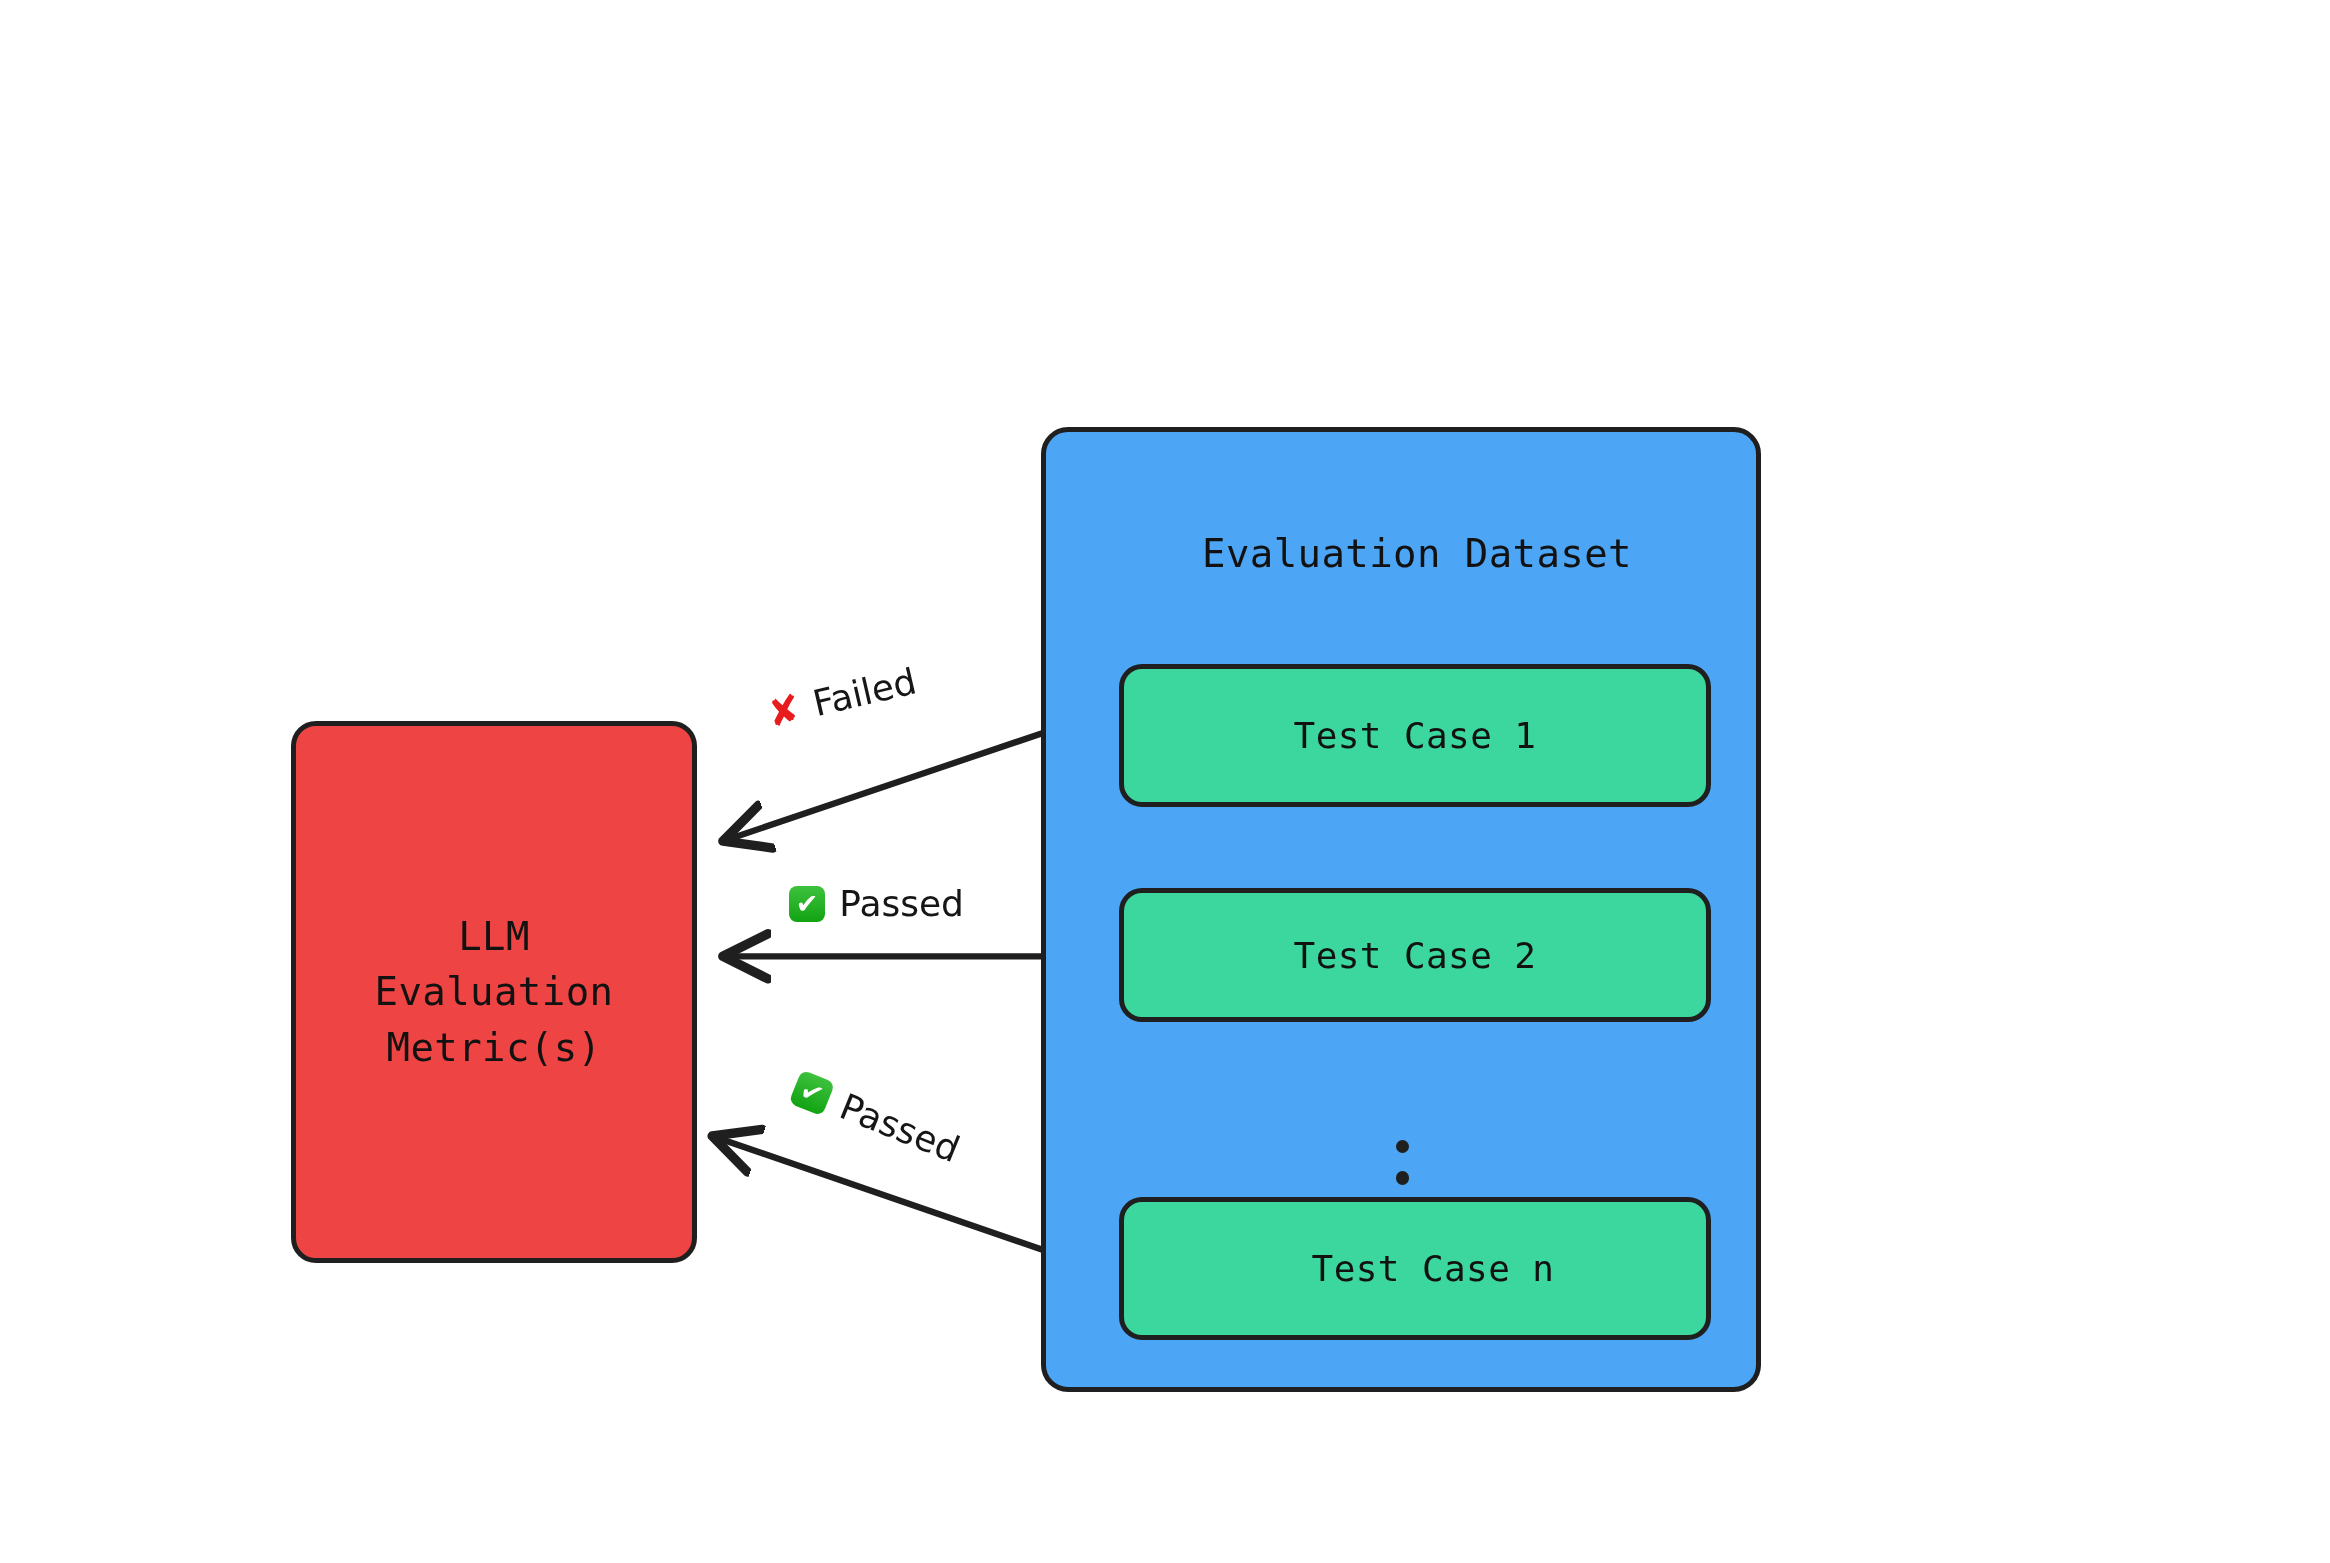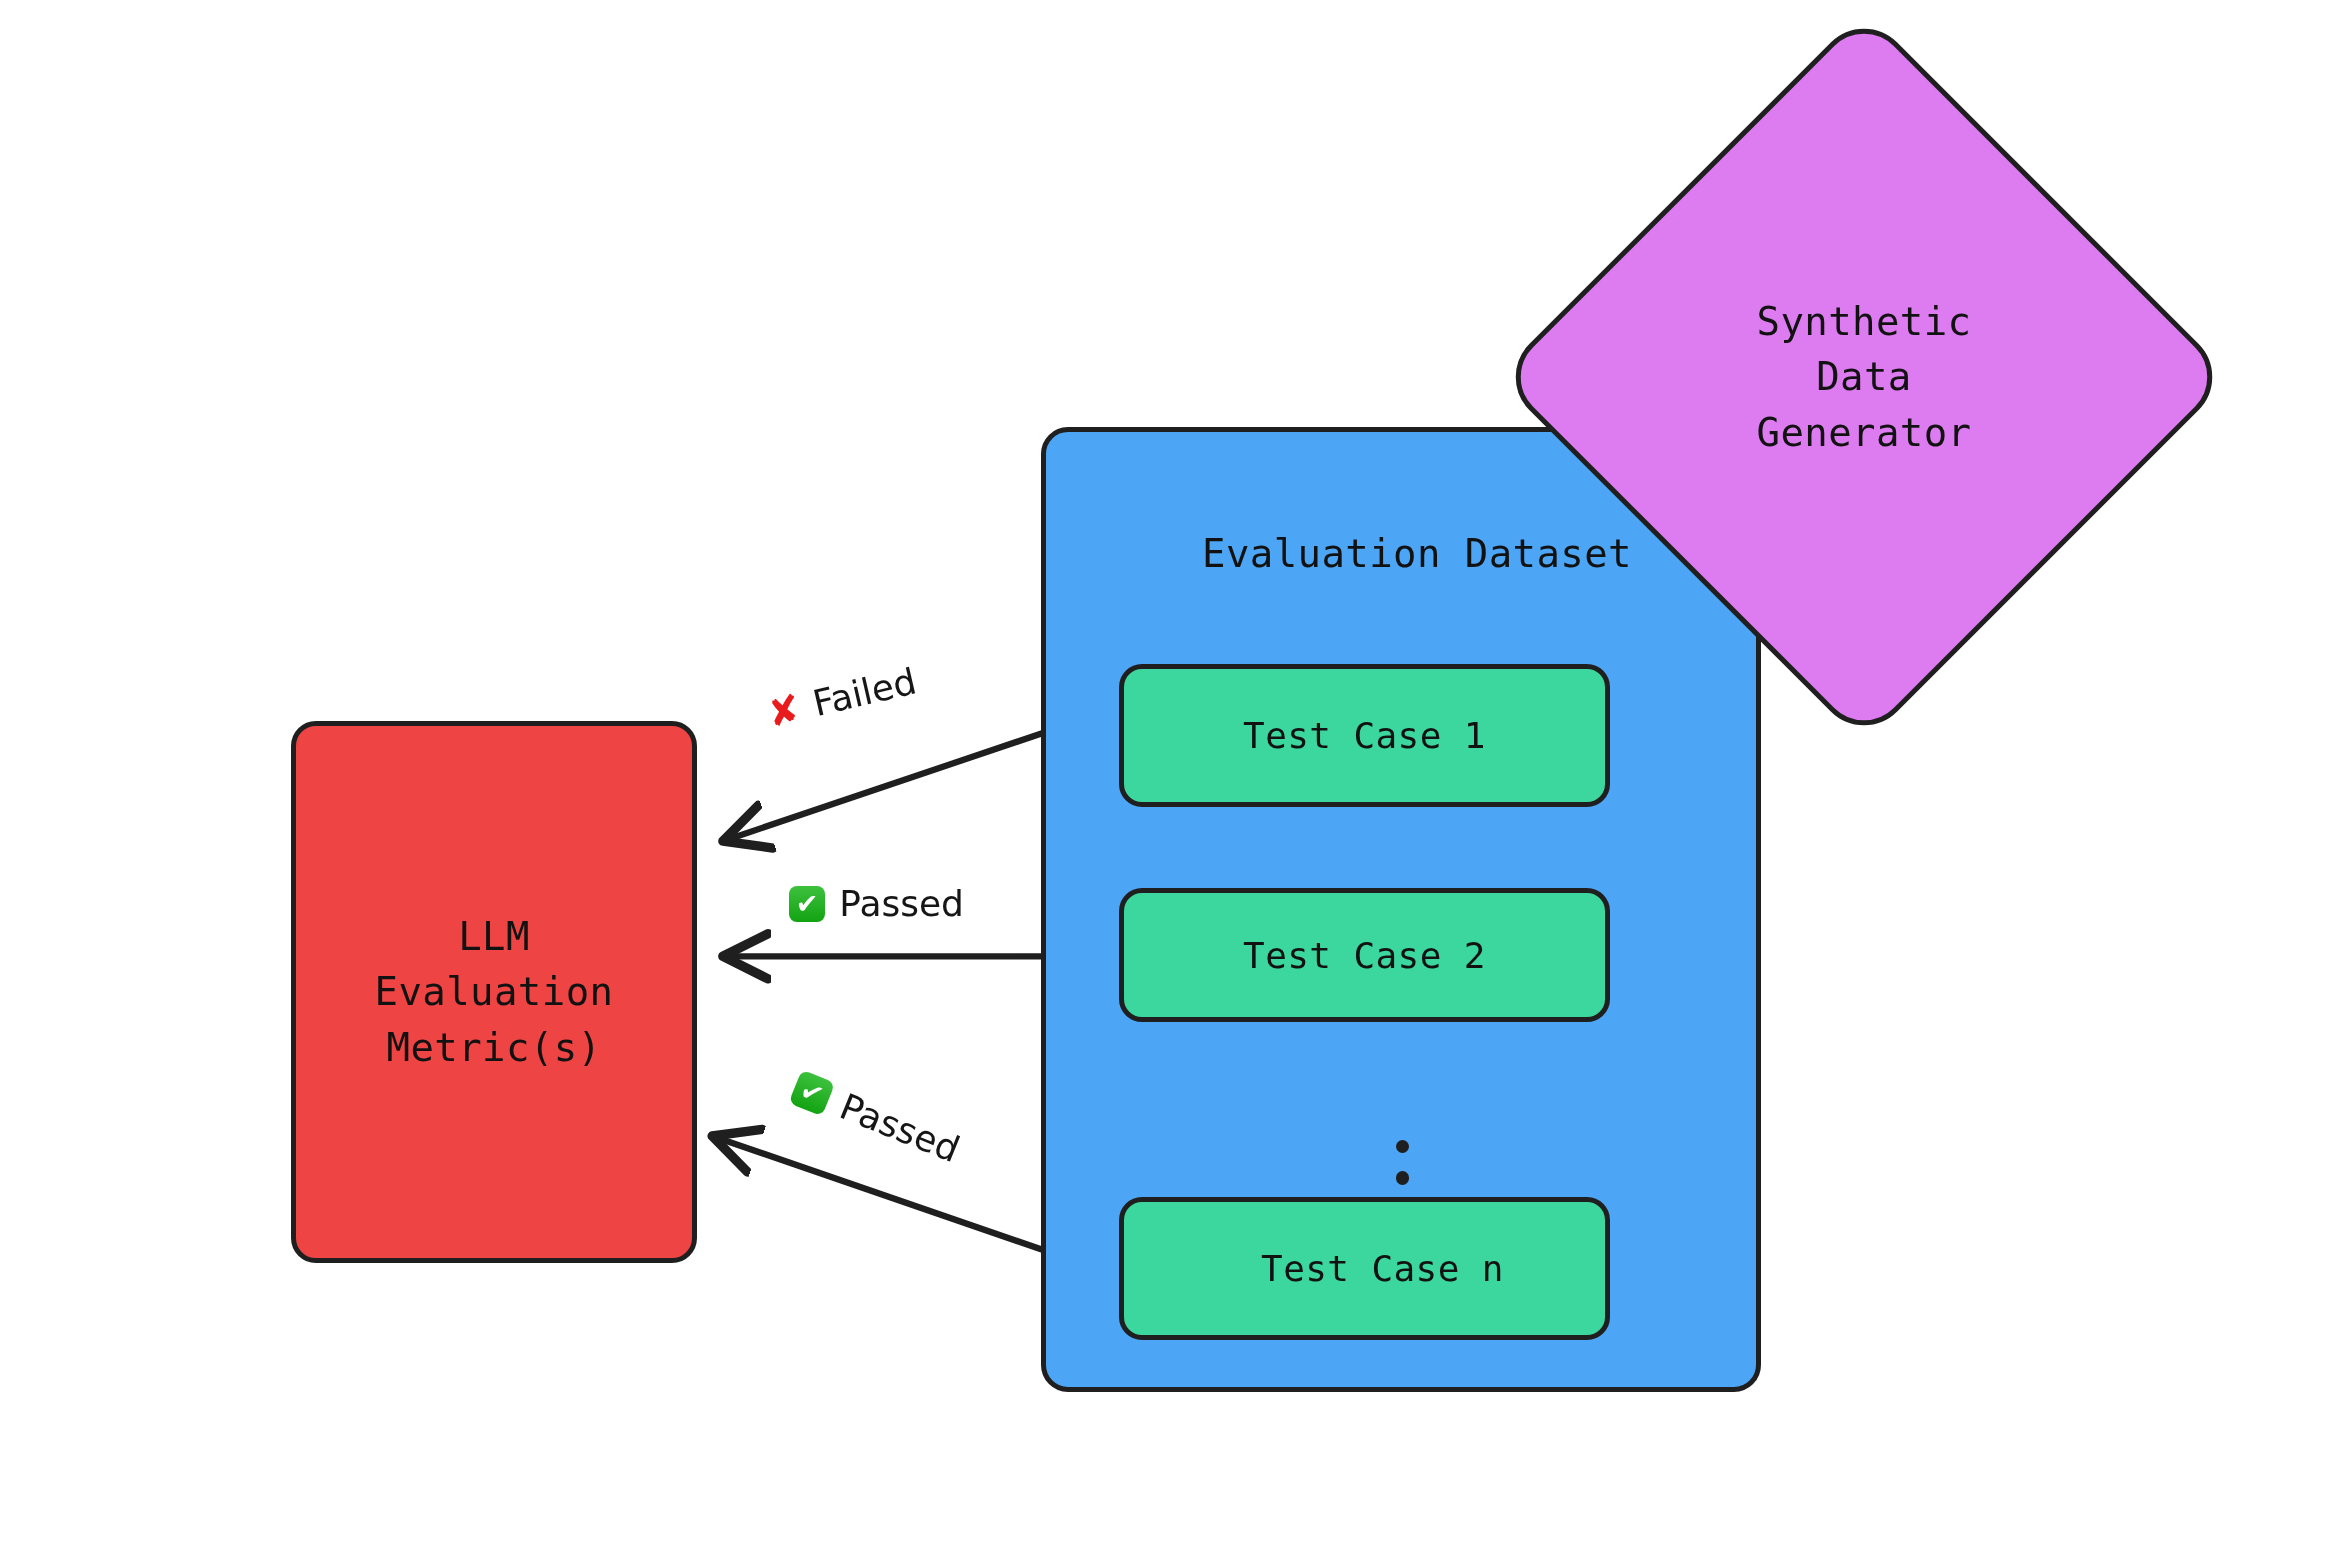--- a/index.html
+++ b/index.html
@@ -75,21 +75,21 @@
     font-size: 39px;
     letter-spacing: 0.4px;
     color: #121212;
     margin-left: 16px;
   }
 
   
   .testcase {
     position: absolute;
     left: 73px;                 
-    width: 491px;
+    width: 592px;
     background: #3BD79F;
     border: 5.4px solid #1f1f1f;
     border-radius: 23px;
     box-sizing: border-box;
     display: flex;
     align-items: center;
     justify-content: center;
     font-size: 36px;
     letter-spacing: 0.4px;
     color: #121212;
@@ -237,26 +237,20 @@
       <i></i>
       <i></i>
       <i></i>
     </div>
 
     <div class="testcase" id="tc-2">
       <span>Test Case n</span>
     </div>
   </div>
 
-  <div id="generator-node">
-    <div id="generator-shape"></div>
-    <div id="generator-label">Synthetic
-Data
-Generator</div>
-  </div>
 
   <div class="edge-label" id="label-failed">
     <span class="glyph fail">✘</span>
     <span>Failed</span>
   </div>
 
   <div class="edge-label" id="label-passed-1">
     <span class="glyph pass">✔</span>
     <span>Passed</span>
   </div>

